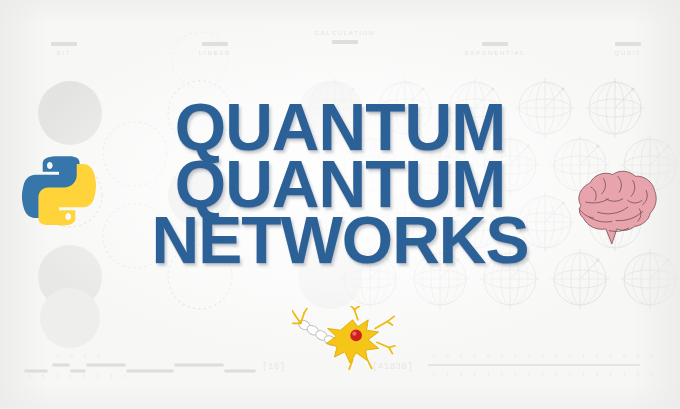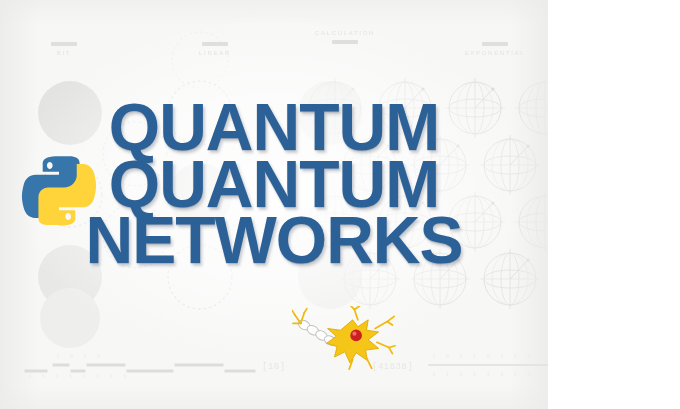--- a/index.html
+++ b/index.html
@@ -5,21 +5,21 @@
 <style>
   * { margin:0; padding:0; box-sizing:border-box; }
   html, body {
     width:680px; height:409px;
     background:#ffffff;
     font-family:"Liberation Sans", sans-serif;
     overflow:hidden;
   }
   #canvas {
     position:relative;
-    width:548px; height:409px;
+    width:680px; height:409px;
     background:#f7f7f6;
     overflow:hidden;
   }
 
   
   .bg-layer { position:absolute; inset:0; pointer-events:none; }
 
   .vignette {
     position:absolute; inset:0;
     background:

